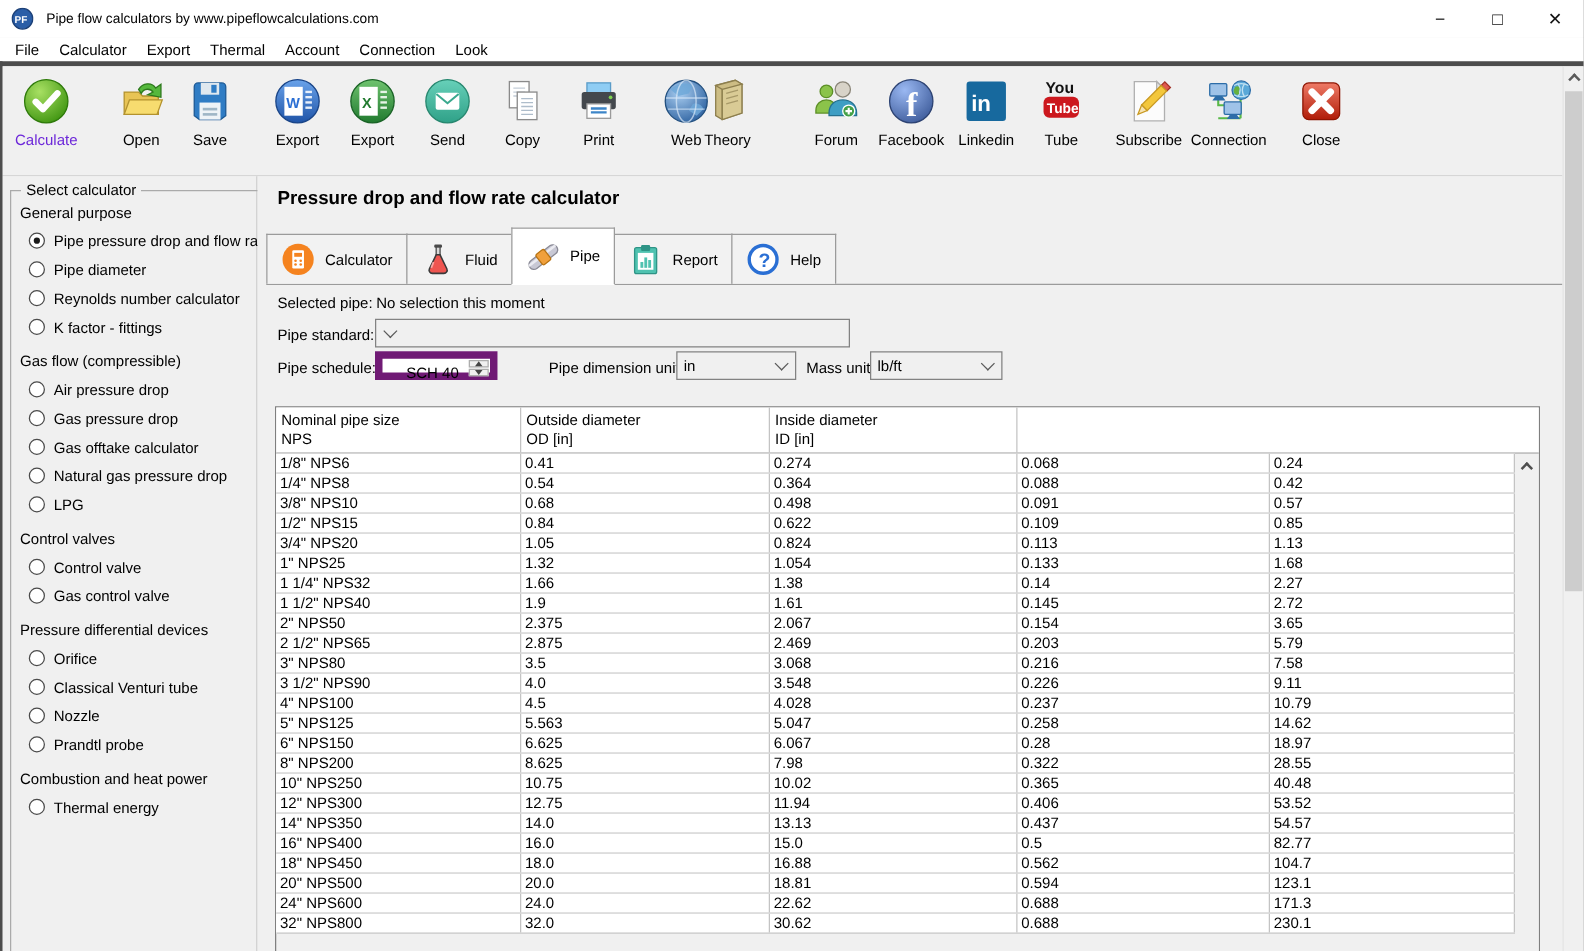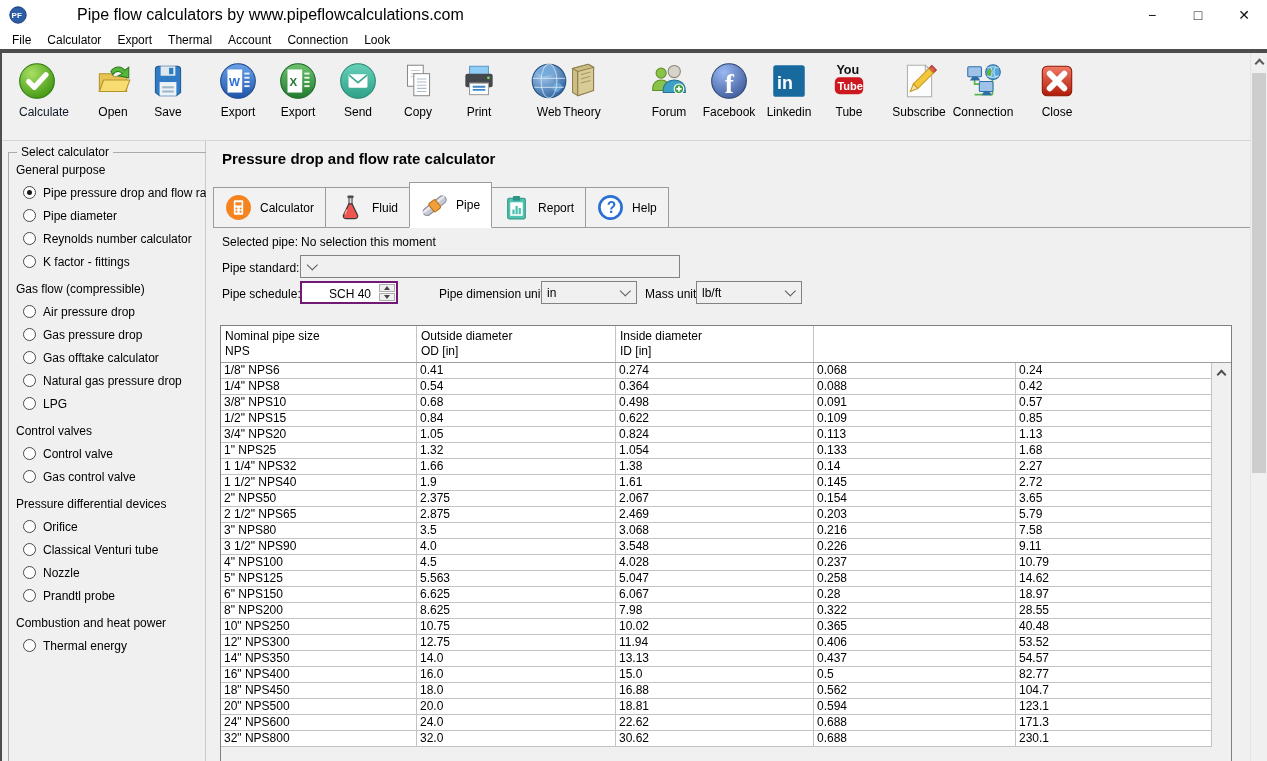--- a/index.html
+++ b/index.html
@@ -4,21 +4,21 @@
 <style>
   html,body{margin:0;padding:0;background:#888;}
   *{box-sizing:border-box;}
   .window{position:relative;width:1267px;height:761px;background:#f0f0f0;
     font-family:"Liberation Sans",sans-serif;font-size:12px;color:#000;overflow:hidden;}
 
   
   .titlebar{position:absolute;top:0;left:0;right:0;height:30px;background:#fff;
     display:flex;align-items:center;padding-left:9px;}
   .app-icon{width:18px;height:18px;margin-right:10px;flex:none;}
-  .title-text{font-size:16px;margin-left:40px;}
+  .title-text{font-size:11px;}
   .win-controls{margin-left:auto;display:flex;height:100%;}
   .win-btn{width:46px;display:flex;align-items:center;justify-content:center;font-size:14px;color:#111;}
 
   
   .menubar{position:absolute;top:30px;left:0;right:0;height:19px;background:#fff;
     display:flex;align-items:center;padding-left:4px;}
   .menu-item{padding:2px 8px;}
   .dark-divider{position:absolute;top:49px;left:0;right:0;height:4px;background:#4d4d4d;}
   .left-edge{position:absolute;top:49px;left:0;bottom:0;width:2px;background:#4d4d4d;z-index:40;}
 
@@ -64,21 +64,21 @@
   .form-label{position:absolute;white-space:nowrap;}
   .form-value{position:absolute;white-space:nowrap;}
 
   .combo{position:absolute;height:23px;background:#f0f0f0;border:1px solid #828282;
     display:flex;align-items:center;padding:0 6px 0 2px;cursor:default;}
   .combo-text{flex:1;padding:2px 3px;white-space:nowrap;overflow:hidden;}
   .combo.focused .combo-text{border:1px dotted #666;}
   .chevron-down{flex:none;width:8px;height:8px;border-left:1.6px solid #5a5a5a;border-bottom:1.6px solid #5a5a5a;
     transform:rotate(-45deg) translate(1px,-2px);margin-left:6px;}
 
-  .spinner{position:absolute;height:23px;background:#fff;border:2px solid #701a75;display:flex;}
+  .spinner{position:absolute;height:23px;background:#fff;border:6px solid #701a75;display:flex;}
   .spin-value{flex:1;text-align:right;padding:4px 7px 0 0;}
   .spin-btns{width:18px;display:flex;flex-direction:column;padding:1px;gap:1px;}
   .spin-btn{flex:1;background:#f0f0f0;border:1px solid #adadad;display:flex;align-items:center;justify-content:center;}
   .tri-up{width:0;height:0;border-left:3px solid transparent;border-right:3px solid transparent;border-bottom:4px solid #444;}
   .tri-down{width:0;height:0;border-left:3px solid transparent;border-right:3px solid transparent;border-top:4px solid #444;}
 
   
   .table-wrap{position:absolute;left:14px;top:184px;width:1012px;bottom:-2px;
     border:1px solid #7f7f7f;background:#f0f0f0;}
   .thead{display:flex;background:#fff;height:37px;border-bottom:1px solid #9d9d9d;width:100%;}
@@ -147,21 +147,21 @@
             <defs>
               <radialGradient id="gGrn" cx="35%" cy="28%" r="80%">
                 <stop offset="0" stop-color="#a8e063"></stop>
                 <stop offset="1" stop-color="#3e9410"></stop>
               </radialGradient>
             </defs>
             <circle cx="20" cy="20" r="16.5" fill="url(#gGrn)" stroke="#2e7a0a"></circle>
             <path d="M12 20.5l5.5 5.5L28.5 14" stroke="#fff" stroke-width="5" fill="none" stroke-linecap="round" stroke-linejoin="round"></path>
           </svg>
         </span>
-        <div class="tb-label" style="color: #0f172a; text-align: right;">Calculate</div>
+        <div class="tb-label" style="color: #6d28d9;">Calculate</div>
       </div>
       <div class="tb-item">
         <span class="tb-icon">
           <svg viewBox="0 0 40 40">
             <path d="M7 30V13h11l3 3h12v14z" fill="#e8c455" stroke="#b3922e"></path>
             <path d="M7 30l4-11h25l-4 11z" fill="#f7dc6f" stroke="#b3922e"></path>
             <path d="M18 11c3-5 10-6 13-1l4-3 0 10-10-2 4-2c-2-3-7-3-9 1z" fill="#55b83c" stroke="#2e7a1d"></path>
           </svg>
         </span>
         <div class="tb-label">Open</div>

